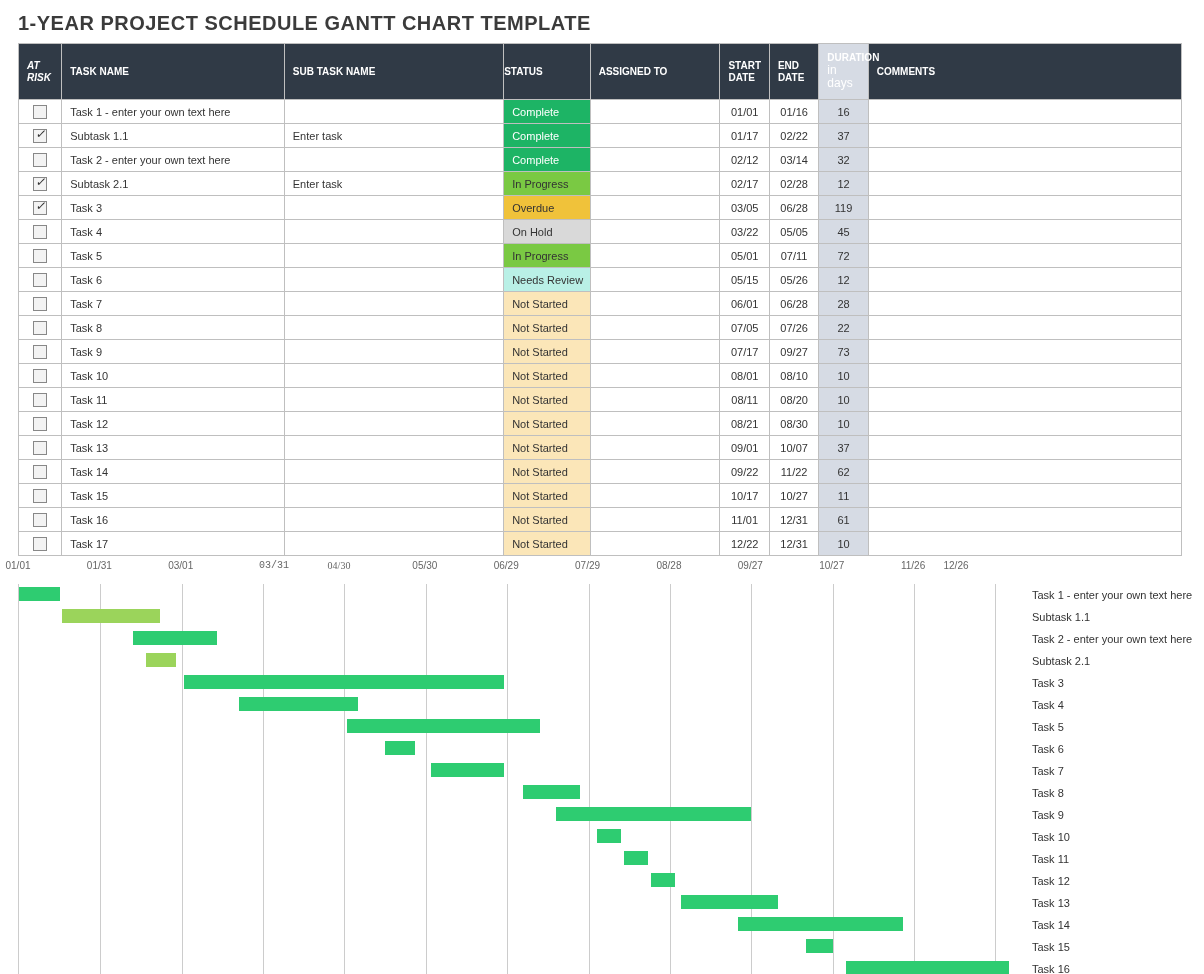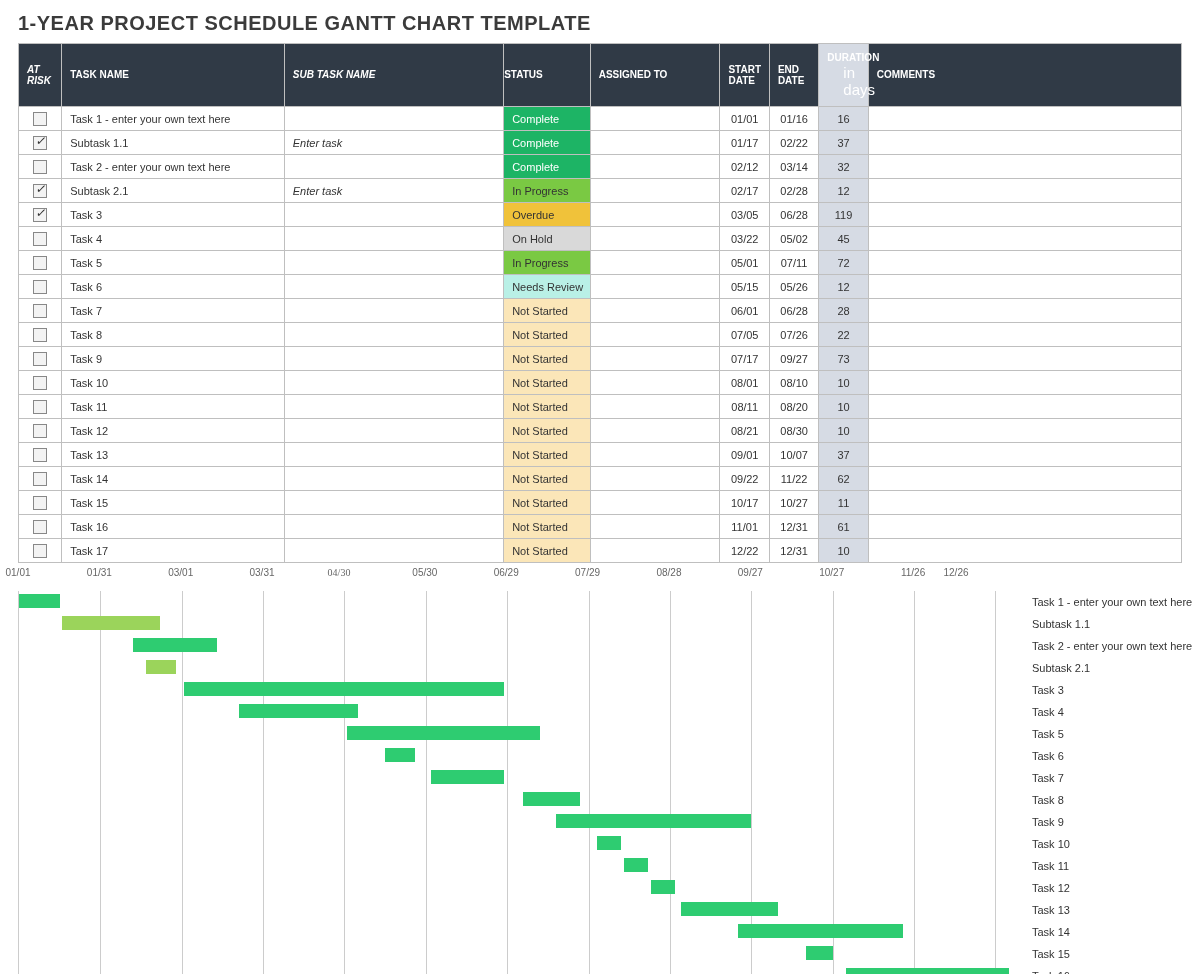--- a/index.html
+++ b/index.html
@@ -30,36 +30,35 @@
     font-size: 10px;
     font-weight: 700;
     text-align: left;
     padding: 8px 8px;
     border: 1px solid #bfbfbf;
     line-height: 1.15;
     vertical-align: middle;
   }
   table.gantt-table th .sub {
     font-weight: 400;
-    font-size: 15px;
+    font-size: 12px;
     display: block;
-    margin-left: 16px;
   }
   table.gantt-table td {
     border: 1px solid #bfbfbf;
     padding: 3px 8px;
     font-size: 11px;
     height: 24px;
     vertical-align: middle;
     background: #fff;
     white-space: nowrap;
   }
   .col-risk   { width: 42px; text-align: center; font-style: italic; }
   .col-task   { width: 216px; }
-  .col-sub    { width: 213px; font-style: italic; }
+  .col-sub    { width: 213px; }
   .col-status { width: 84px; text-align: center; padding: 0 !important; }
   .col-assign { width: 126px; }
   .col-start  { width: 48px; text-align: center; }
   .col-end    { width: 48px; text-align: center; }
   .col-dur    { width: 48px; text-align: center; background:#d6dbe4 !important; }
   .col-comm   { width: 304px; margin-left: 40px; }
   th.col-risk, th.col-start, th.col-end, th.col-dur { text-align: center; }
 
   .chk {
     display:inline-block; width:14px; height:14px; border:1px solid #888;
@@ -213,21 +212,21 @@
       </tr>
       <tr>
         <td class="col-risk"><span class="chk"></span></td>
         <td class="col-task">Task 4</td>
         <td class="col-sub"></td>
         <td class="col-status">
           <div class="status-pill st-onhold">On Hold</div>
         </td>
         <td class="col-assign"></td>
         <td class="col-start">03/22</td>
-        <td class="col-end">05/02</td>
+        <td class="col-end">05/05</td>
         <td class="col-dur">45</td>
         <td class="col-comm"></td>
       </tr>
       <tr>
         <td class="col-risk"><span class="chk"></span></td>
         <td class="col-task">Task 5</td>
         <td class="col-sub"></td>
         <td class="col-status">
           <div class="status-pill st-inprogress">In Progress</div>
         </td>
@@ -395,21 +394,21 @@
       </tr>
     </tbody>
 </table>
 
 <div class="gantt-wrap">
   <div class="gantt-plot" id="gantt-plot">
     <div class="gantt-axis" id="gantt-axis">
         <div class="axis-tick" style="left: 0px;">01/01</div>
         <div class="axis-tick" style="left: 81.3699px;">01/31</div>
         <div class="axis-tick" style="left: 162.74px;">03/01</div>
-        <div class="axis-tick" style="left: 244px;">03/31</div>
+        <div class="axis-tick" style="left: 256px; font-family: Liberation Mono, monospace;">03/31</div>
         <div class="axis-tick" style="left: 321px; font-family: Liberation Serif, serif;">04/30</div>
         <div class="axis-tick" style="left: 406.849px;">05/30</div>
         <div class="axis-tick" style="left: 488.219px;">06/29</div>
         <div class="axis-tick" style="left: 569.589px;">07/29</div>
         <div class="axis-tick" style="left: 650.959px;">08/28</div>
         <div class="axis-tick" style="left: 732.329px;">09/27</div>
         <div class="axis-tick" style="left: 813.699px;">10/27</div>
         <div class="axis-tick" style="left: 895.068px;">11/26</div>
         <div class="axis-tick" style="left: 938px;">12/26</div>
       </div>

